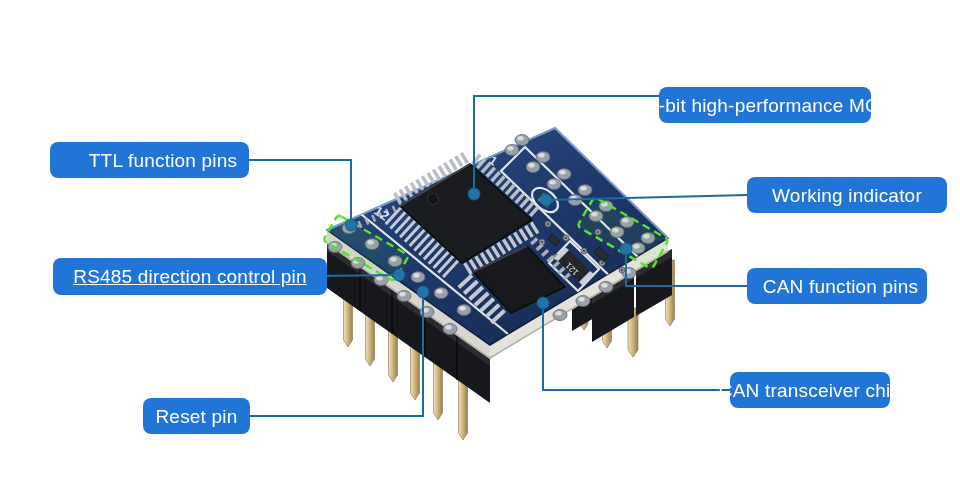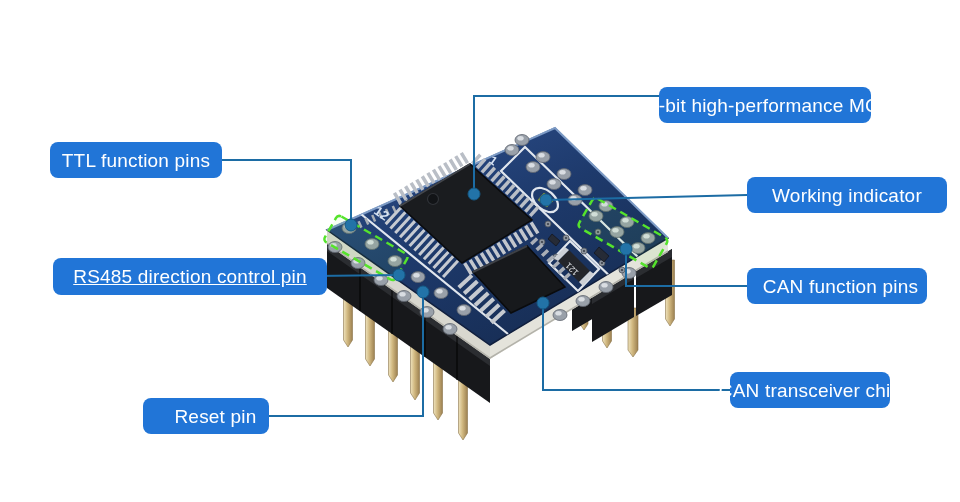--- a/index.html
+++ b/index.html
@@ -193,20 +193,20 @@
       <circle cx="351" cy="225" r="6"></circle>
       <circle cx="546" cy="200" r="6"></circle>
       <circle cx="399" cy="275" r="6"></circle>
       <circle cx="626" cy="249" r="6"></circle>
       <circle cx="543" cy="303" r="6"></circle>
       <circle cx="423" cy="292" r="6"></circle>
     </g>
   </svg>
 
   <div class="callout-label" style="left:659px;top:78px;width:212px;height:36px;margin-top:9px;">32-bit high-performance MCU</div>
-  <div class="callout-label" style="left:50px;top:142px;width:172px;height:36px;">TTL function pins</div>
+  <div class="callout-label" style="left:50px;top:142px;width:172px;height:36px;padding-left:27px;">TTL function pins</div>
   <div class="callout-label" style="left:747px;top:177px;width:200px;height:36px;">Working indicator</div>
   <div class="callout-label" style="left:53px;top:258px;width:274px;height:37px;text-decoration:underline;">RS485 direction control pin</div>
   <div class="callout-label" style="left:747px;top:268px;width:173px;height:36px;padding-left:7px;">CAN function pins</div>
   <div class="callout-label" style="left:730px;top:372px;width:160px;height:36px;">CAN transceiver chip</div>
-  <div class="callout-label" style="left:143px;top:398px;width:107px;height:36px;padding-left:19px;">Reset pin</div>
+  <div class="callout-label" style="left:143px;top:398px;width:107px;height:36px;">Reset pin</div>
 
 </div>
 
 </body></html>

